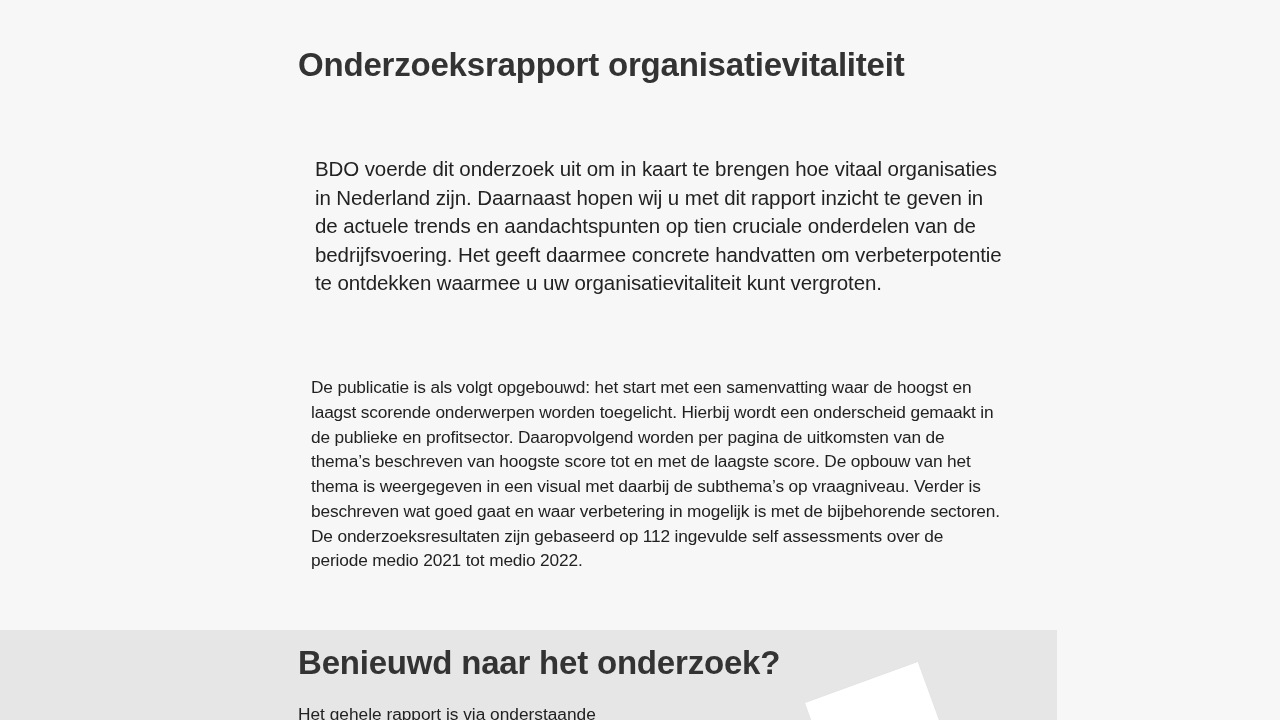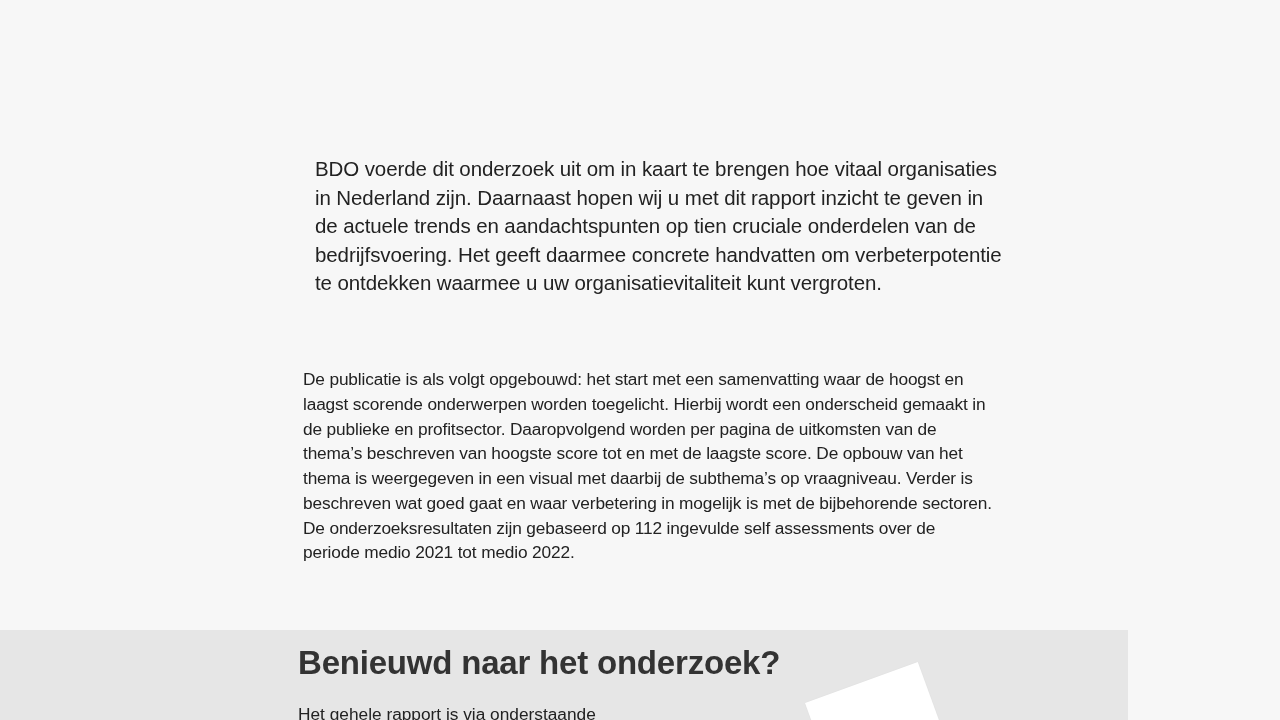--- a/index.html
+++ b/index.html
@@ -17,27 +17,27 @@
       position: absolute; left: 298px; top: 46px; margin: 0;
       font-size: 33px; font-weight: bold; color: #333333;
       letter-spacing: -0.2px; white-space: nowrap;
     }
     .intro {
       position: absolute; left: 298px; top: 138px; width: 690px; margin: 17px;
       font-size: 20.5px; line-height: 28.6px; color: #222222;
       letter-spacing: -0.1px;
     }
     .body-text {
-      position: absolute; left: 295px; top: 359px; width: 690px; margin: 8px;
+      position: absolute; left: 295px; top: 359px; width: 690px; margin: 16px;
       font-size: 17.3px; line-height: 24.75px; color: #222222;
       letter-spacing: -0.15px;
     }
     .section-bottom {
-      position: absolute; left: 0; top: 630px; width: 1128px; height: 90px;
-      background: #e6e6e6; overflow: hidden;
+      position: absolute; left: 0; top: 630px; width: 1040px; height: 90px;
+      background: #e6e6e6; overflow: hidden; padding-left: 17px;
     }
     .cta-title {
       position: absolute; left: 298px; top: 14px; margin: 0;
       font-size: 33px; font-weight: bold; color: #333333;
       letter-spacing: -0.2px; white-space: nowrap;
     }
     .cta-text {
       position: absolute; left: 298px; top: 72px; margin: 0;
       font-size: 17.3px; line-height: 24px; color: #222222; white-space: nowrap;
     }
@@ -45,20 +45,21 @@
       position: absolute; left: 805px; top: 73px; width: 120px; height: 80px;
       background: #ffffff;
       transform: rotate(-20deg); transform-origin: 0 0;
       box-shadow: 0 0 2px rgba(0,0,0,0.04);
     }
   </style>
 </head>
 <body>
 
 <div class="section-top">
+  <h1 class="page-title">Onderzoeksrapport organisatievitaliteit</h1>
   <p class="intro">BDO voerde dit onderzoek uit om in kaart te brengen hoe vitaal organisaties in Nederland zijn. Daarnaast hopen wij u met dit rapport inzicht te geven in de actuele trends en aandachtspunten op tien cruciale onderdelen van de bedrijfsvoering. Het geeft daarmee concrete handvatten om verbeterpotentie te ontdekken waarmee u uw organisatievitaliteit kunt vergroten.</p>
   <p class="body-text">De publicatie is als volgt opgebouwd: het start met een samenvatting waar de hoogst en laagst scorende onderwerpen worden toegelicht. Hierbij wordt een onderscheid gemaakt in de publieke en profitsector. Daaropvolgend worden per pagina de uitkomsten van de thema’s beschreven van hoogste score tot en met de laagste score. De opbouw van het thema is weergegeven in een visual met daarbij de subthema’s op vraagniveau. Verder is beschreven wat goed gaat en waar verbetering in mogelijk is met de bijbehorende sectoren. De onderzoeksresultaten zijn gebaseerd op 112 ingevulde self assessments over de periode medio 2021 tot medio 2022.</p>
 </div>
 
 <div class="section-bottom">
   <h2 class="cta-title">Benieuwd naar het onderzoek?</h2>
   <p class="cta-text">Het gehele rapport is via onderstaande</p>
   <div class="report-cover"></div>
 </div>
 

